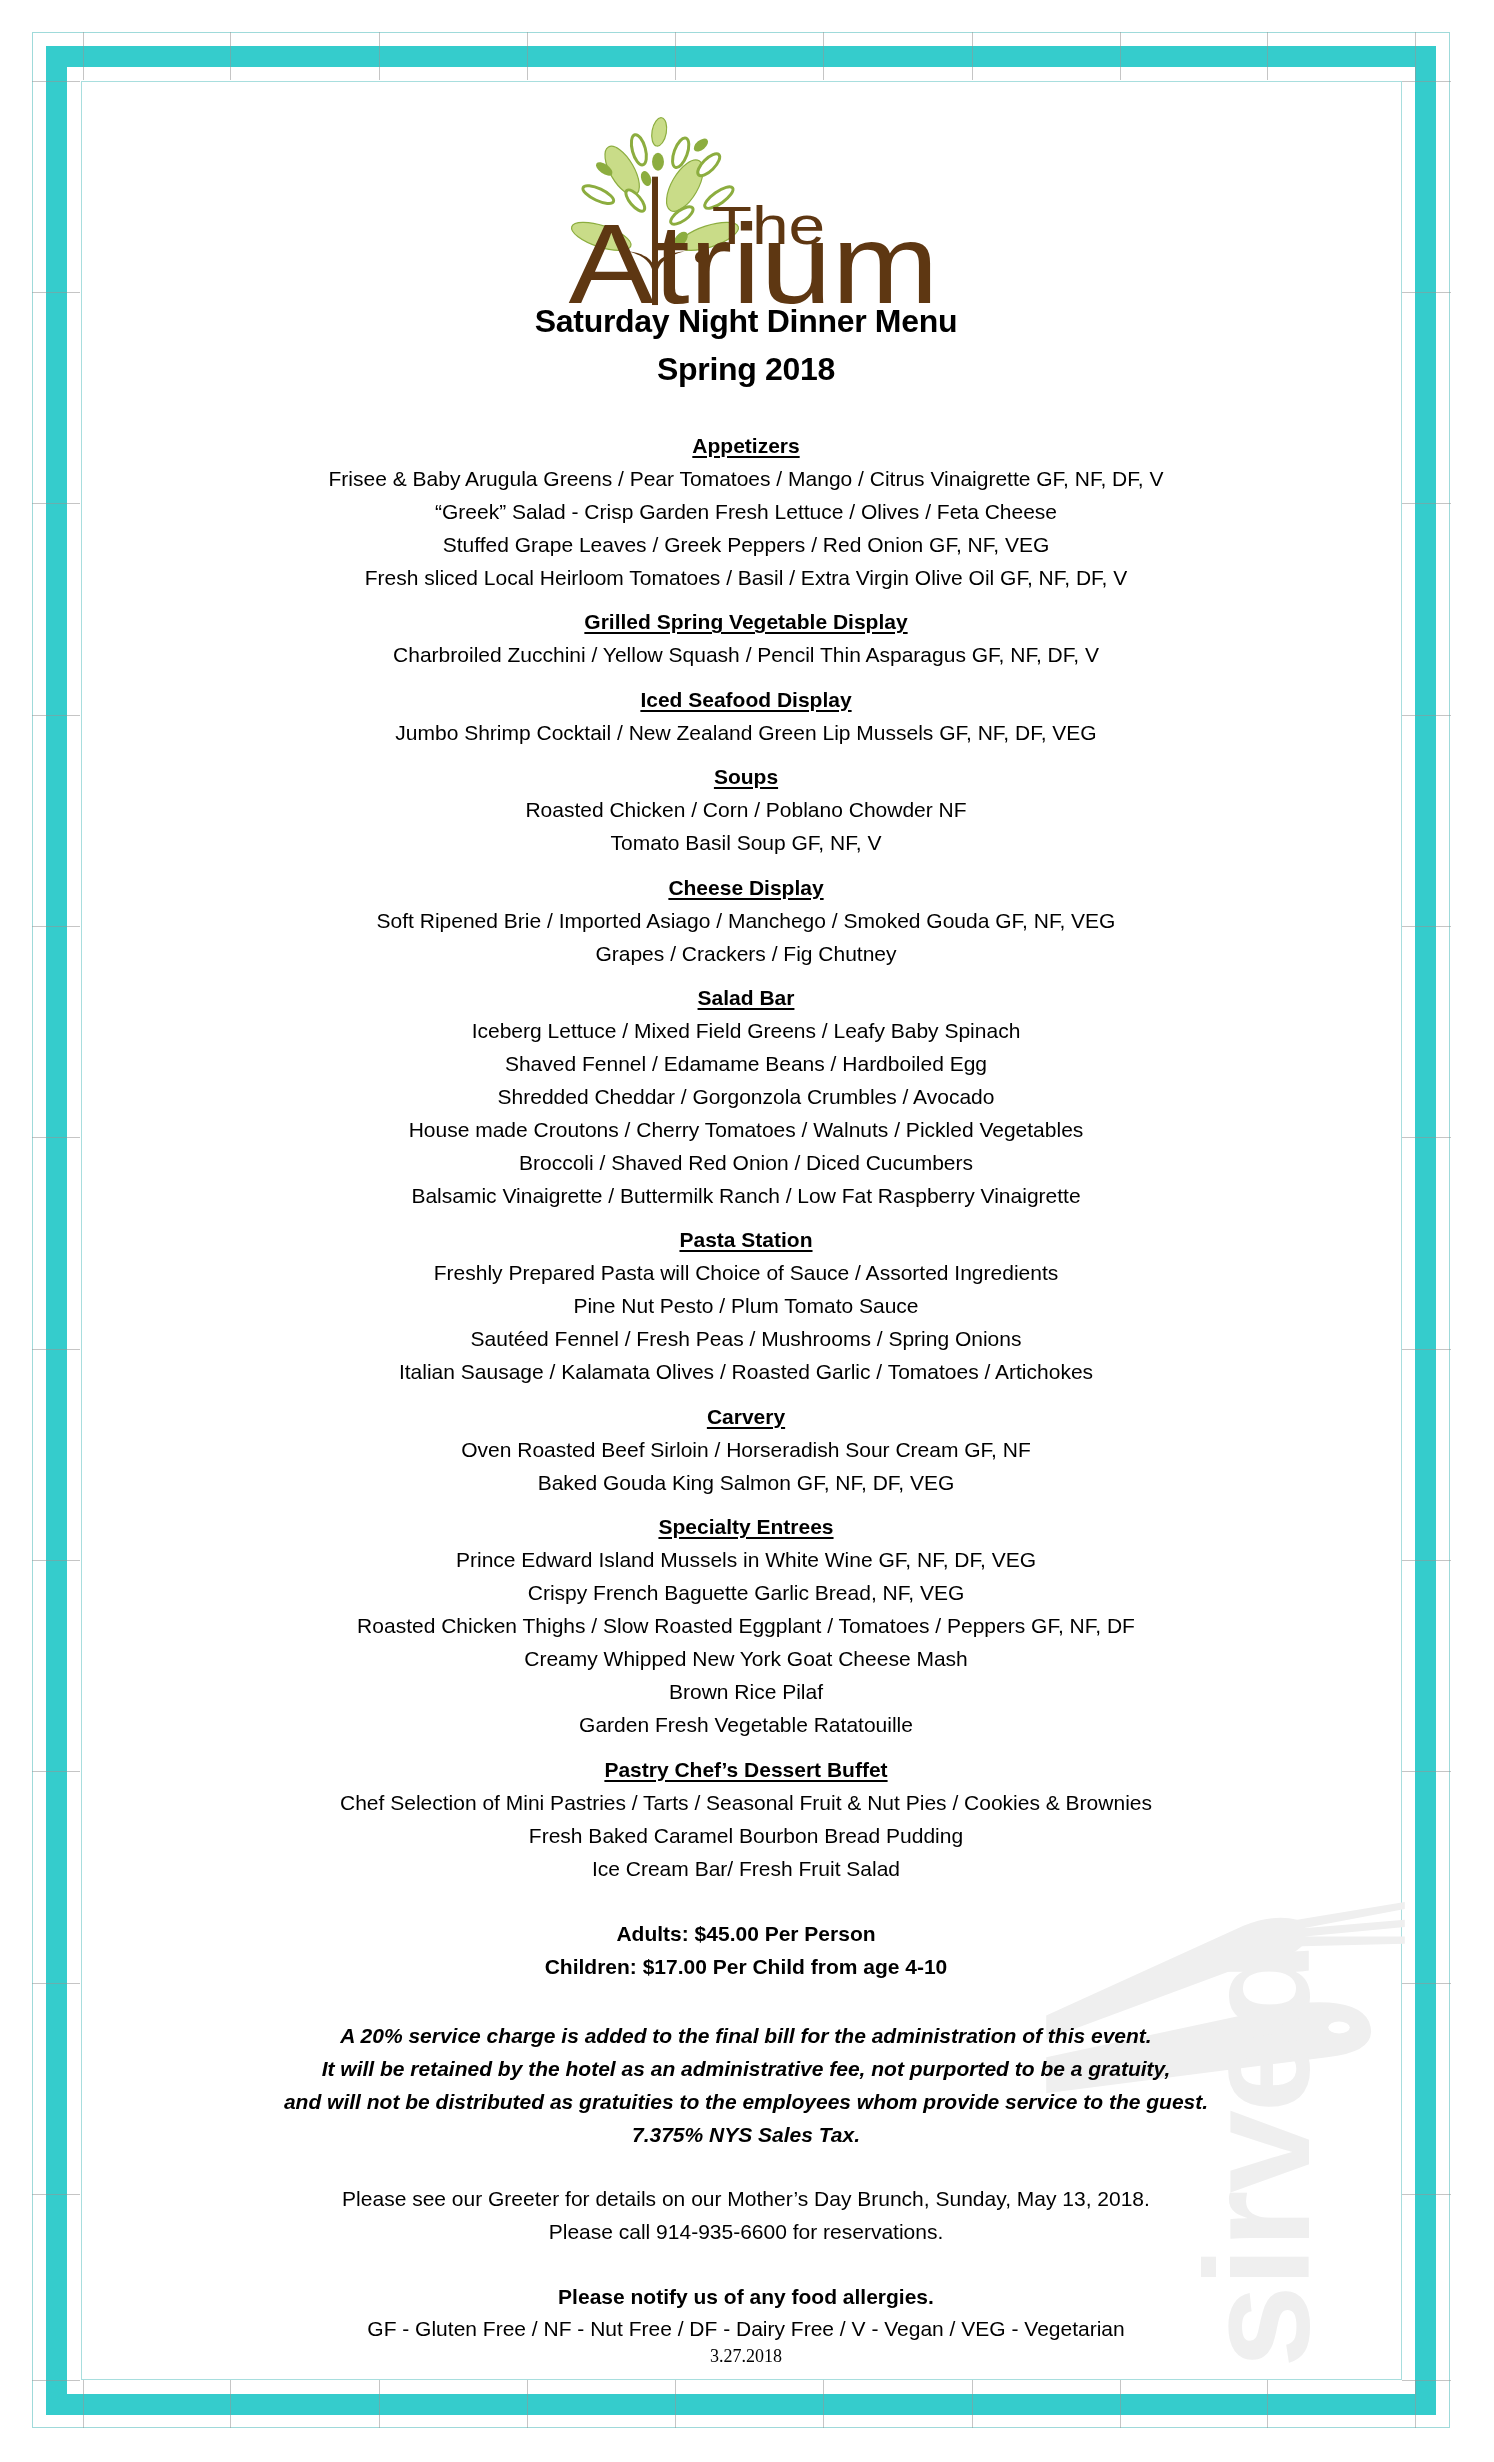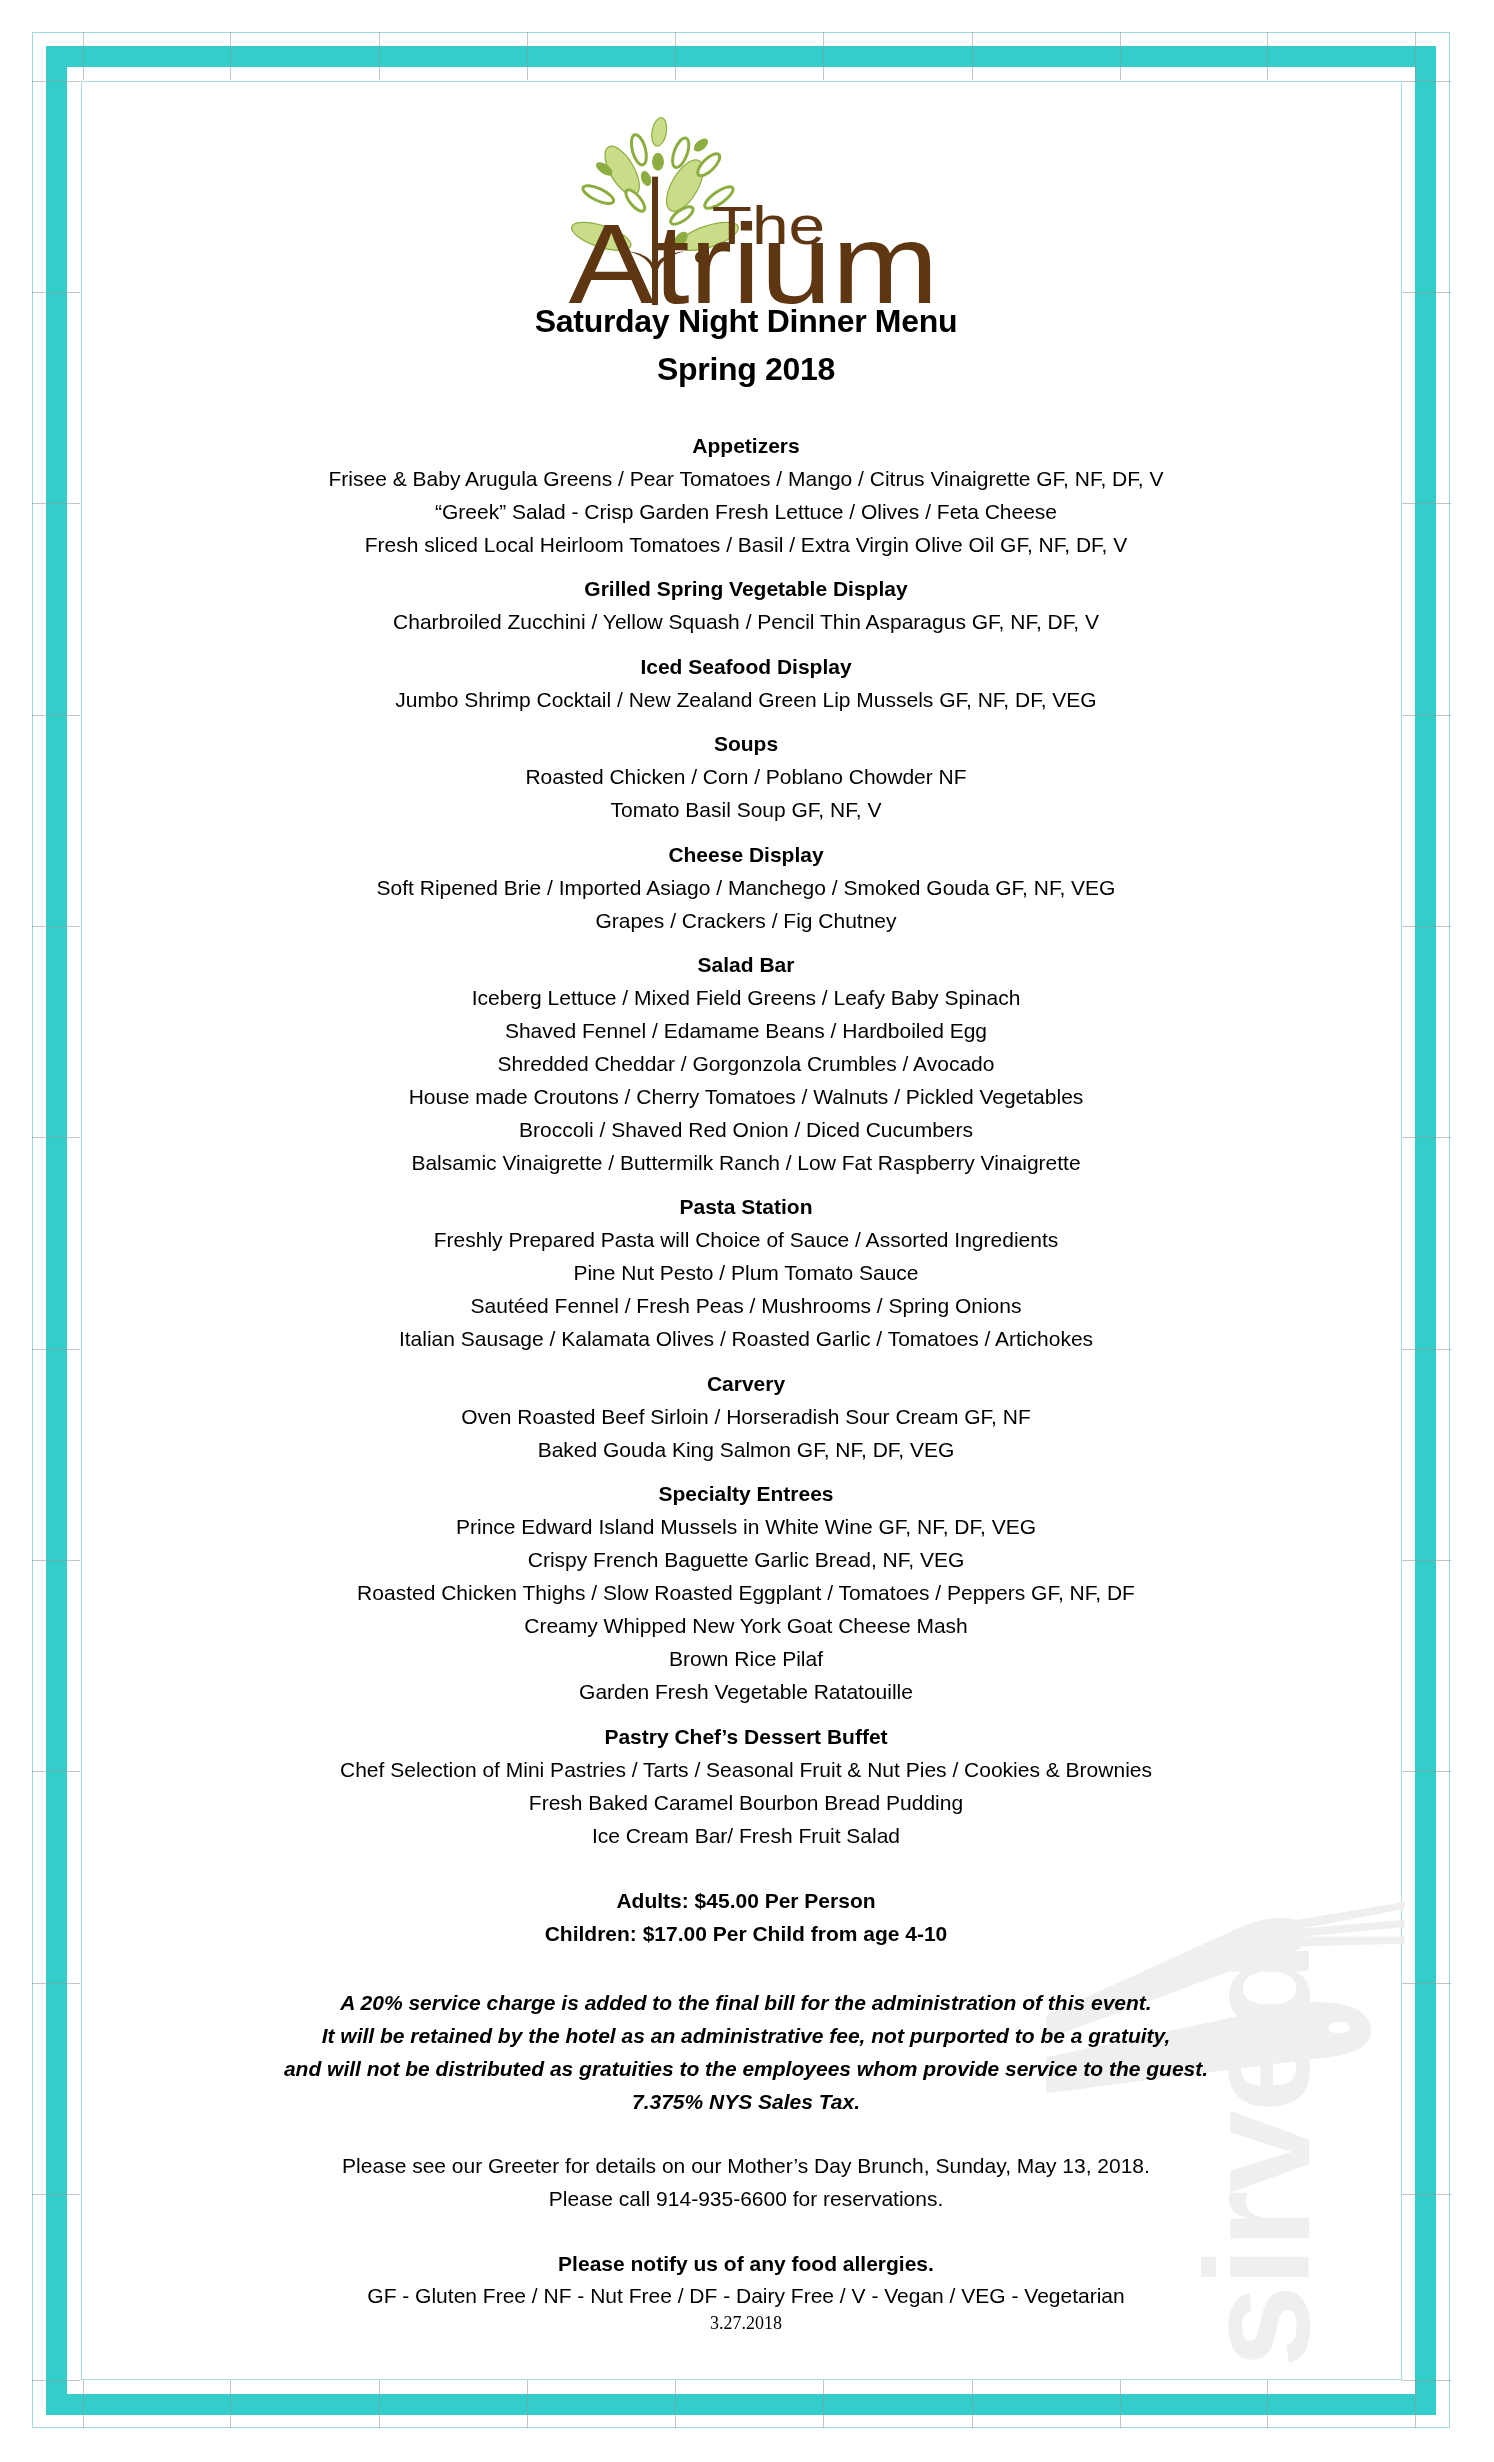--- a/index.html
+++ b/index.html
@@ -21,21 +21,21 @@
 
   
   .logo { left: 562px; top: 108px; width: 389px; height: 203px; }
 
   
   .content { left: 84px; top: 297px; width: 1324px; text-align: center; }
   .title { font-weight: bold; font-size: 32px; line-height: 48px; letter-spacing: -0.3px; }
   .section { margin-top: 11.4px; }
   .section.first { margin-top: 36px; }
   .sec-heading { font-weight: bold; font-size: 21px; line-height: 33px; }
-  .sec-heading span { text-decoration-thickness: 1.8px; text-underline-offset: 3px; }
+  .sec-heading span { text-decoration: underline; text-decoration-thickness: 1.8px; text-underline-offset: 3px; }
   .line { font-size: 21px; line-height: 33px; white-space: nowrap; }
   .bold { font-weight: bold; }
   .pricing { margin-top: 32px; }
   .service { margin-top: 36px; font-style: italic; }
   .greeter { margin-top: 31px; }
   .allergy { margin-top: 32px; }
   .date { font-family: Liberation Serif, serif; font-size: 18px; line-height: 24px; }
 
   
   .wm-text { left: 1172px; top: 2368px; font-size: 149px; font-weight: bold; color: #efefef;
@@ -149,20 +149,21 @@
 
 <div class="abs content">
   <div class="title">Saturday Night Dinner Menu</div>
   <div class="title">Spring 2018</div>
 
   <div id="sections">
       <div class="section first">
         <div class="sec-heading"><span>Appetizers</span></div>
         <div class="line">Frisee &amp; Baby Arugula Greens / Pear Tomatoes / Mango / Citrus Vinaigrette GF, NF, DF, V</div>
         <div class="line">“Greek” Salad - Crisp Garden Fresh Lettuce / Olives / Feta Cheese</div>
+        <div class="line">Stuffed Grape Leaves / Greek Peppers / Red Onion GF, NF, VEG</div>
         <div class="line">Fresh sliced Local Heirloom Tomatoes / Basil / Extra Virgin Olive Oil GF, NF, DF, V</div>
       </div>
       <div class="section">
         <div class="sec-heading"><span>Grilled Spring Vegetable Display</span></div>
         <div class="line">Charbroiled Zucchini / Yellow Squash / Pencil Thin Asparagus GF, NF, DF, V</div>
       </div>
       <div class="section">
         <div class="sec-heading"><span>Iced Seafood Display</span></div>
         <div class="line">Jumbo Shrimp Cocktail / New Zealand Green Lip Mussels GF, NF, DF, VEG</div>
       </div>

